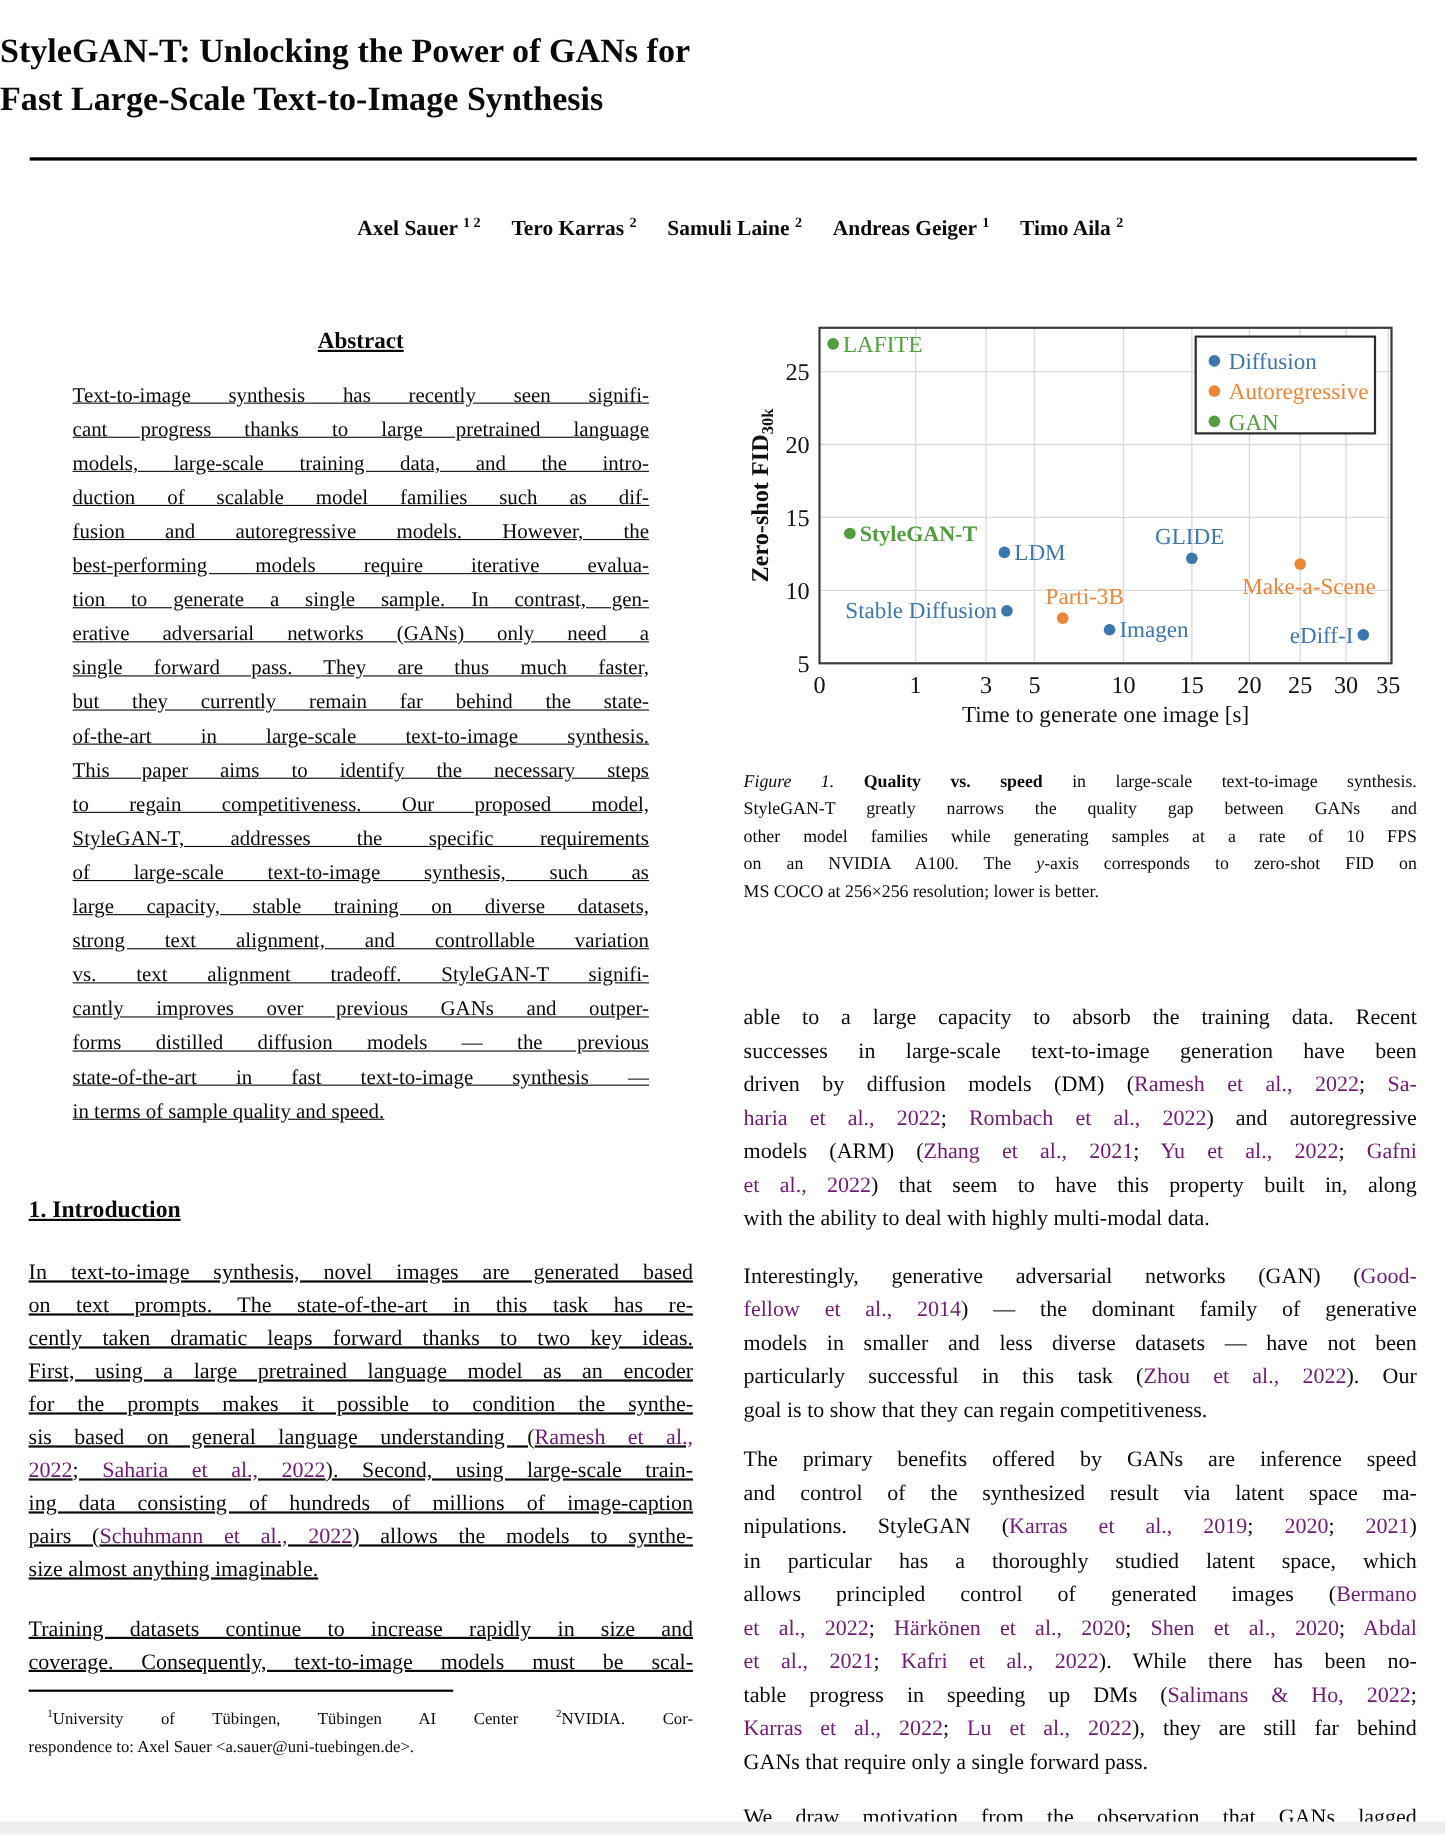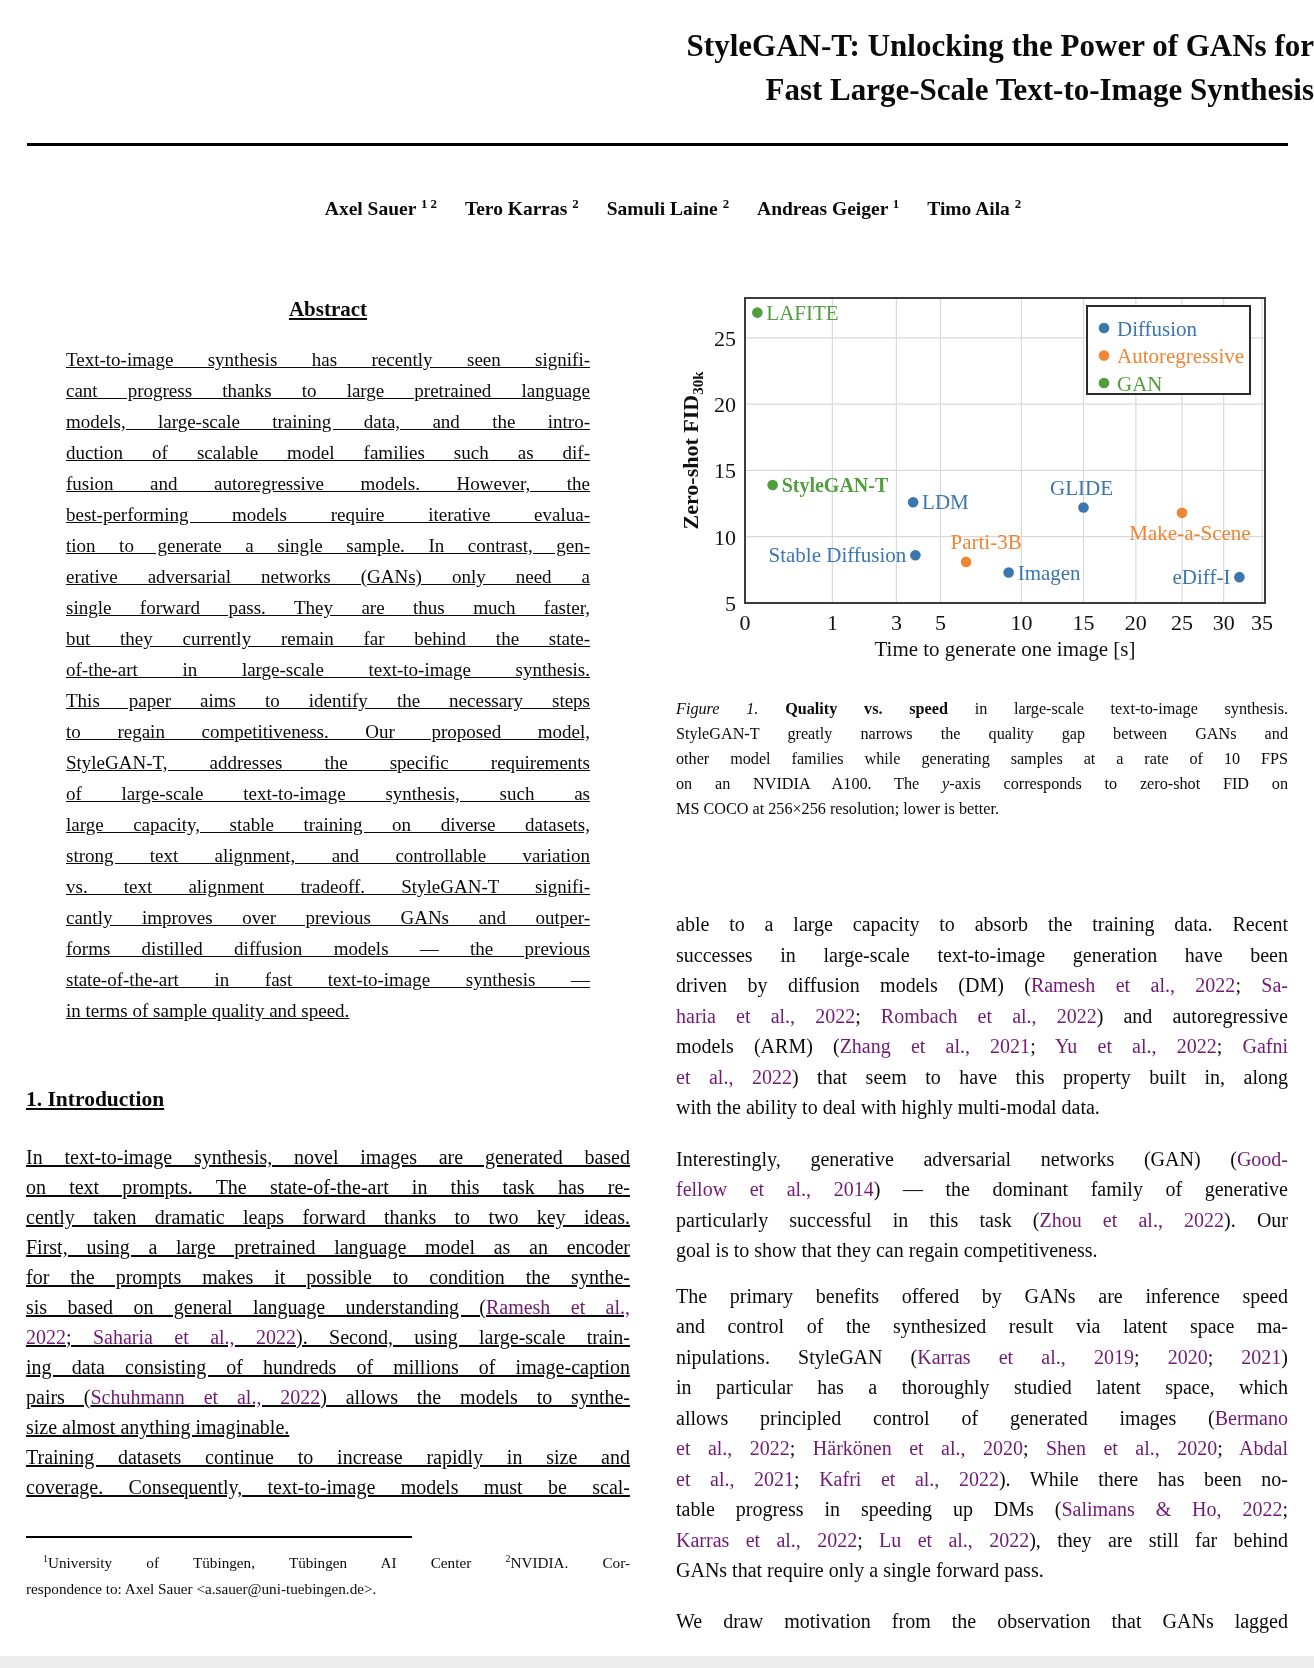--- a/index.html
+++ b/index.html
@@ -1,30 +1,30 @@
 <!DOCTYPE html>
 <html><head>
 <meta charset="utf-8">
 <style>
   html,body{margin:0;padding:0;background:#fff;}
   #page{position:relative;width:1314px;height:1668px;background:#ffffff;overflow:hidden;
         font-family:"Liberation Serif","DejaVu Serif",serif;color:#0a0a0a;}
-  .title{position:absolute;top:24px;left:0;width:1314px;text-align:right;
+  .title{position:absolute;top:24px;left:0;width:1314px;text-align:left;
          font-size:31px;font-weight:bold;line-height:44px;}
   .rule{position:absolute;top:143px;left:27px;width:1261px;height:3px;background:#000;}
   .authors{position:absolute;top:198px;left:16px;width:1314px;text-align:center;
            font-size:19.5px;font-weight:bold;}
   .author{margin:0 14px;white-space:nowrap;}
   .sup{vertical-align:super;font-size:66%;line-height:0;}
   .leftcol{position:absolute;left:26px;top:296px;width:604px;text-decoration:underline;}
   .abs-head{text-align:center;font-size:21px;font-weight:bold;line-height:26px;margin-bottom:22px;}
   .abs-body{margin:0 40px;font-size:19px;line-height:31px;}
   .sec-head{margin-top:58px;margin-bottom:28px;font-size:21.5px;font-weight:bold;line-height:30px;}
   .body-par{font-size:20px;line-height:30px;}
-  .leftcol .body-par + .body-par{}
+  .leftcol .body-par + .body-par{margin-top:24px;}
   .line{text-align:justify;text-align-last:justify;}
   .line.ll{text-align-last:auto;}
   .cite{color:#701a75;}
   .b{font-weight:bold;} .i{font-style:italic;}
   .footnote{position:absolute;left:26px;top:1536px;width:604px;}
   .fn-rule{width:386px;height:2px;background:#000;margin-bottom:12px;}
   .fn-body{font-size:15.2px;line-height:26px;}
   .fn-body .line:first-child{text-indent:17px;}
   .rightcol{position:absolute;left:676px;top:270px;width:612px;}
   .caption{margin-top:23px;font-size:16.2px;line-height:25px;}
@@ -171,20 +171,21 @@
         <div class="line">successes in large-scale text-to-image generation have been</div>
         <div class="line">driven by diffusion models (DM) (<span class="cite">Ramesh et al., 2022</span>; <span class="cite">Sa-</span></div>
         <div class="line"><span class="cite">haria et al., 2022</span>; <span class="cite">Rombach et al., 2022</span>) and autoregressive</div>
         <div class="line">models (ARM) (<span class="cite">Zhang et al., 2021</span>; <span class="cite">Yu et al., 2022</span>; <span class="cite">Gafni</span></div>
         <div class="line"><span class="cite">et al., 2022</span>) that seem to have this property built in, along</div>
         <div class="line ll">with the ability to deal with highly multi-modal data.</div>
       </div>
     <div class="body-par rc-p2">
         <div class="line">Interestingly, generative adversarial networks (GAN) (<span class="cite">Good-</span></div>
         <div class="line"><span class="cite">fellow et al., 2014</span>) — the dominant family of generative</div>
+        <div class="line">models in smaller and less diverse datasets — have not been</div>
         <div class="line">particularly successful in this task (<span class="cite">Zhou et al., 2022</span>).  Our</div>
         <div class="line ll">goal is to show that they can regain competitiveness.</div>
       </div>
     <div class="body-par rc-p3">
         <div class="line">The primary benefits offered by GANs are inference speed</div>
         <div class="line">and control of the synthesized result via latent space ma-</div>
         <div class="line">nipulations.  StyleGAN (<span class="cite">Karras et al., 2019</span>; <span class="cite">2020</span>; <span class="cite">2021</span>)</div>
         <div class="line">in particular has a thoroughly studied latent space, which</div>
         <div class="line">allows principled control of generated images (<span class="cite">Bermano</span></div>
         <div class="line"><span class="cite">et al., 2022</span>; <span class="cite">Härkönen et al., 2020</span>; <span class="cite">Shen et al., 2020</span>; <span class="cite">Abdal</span></div>

